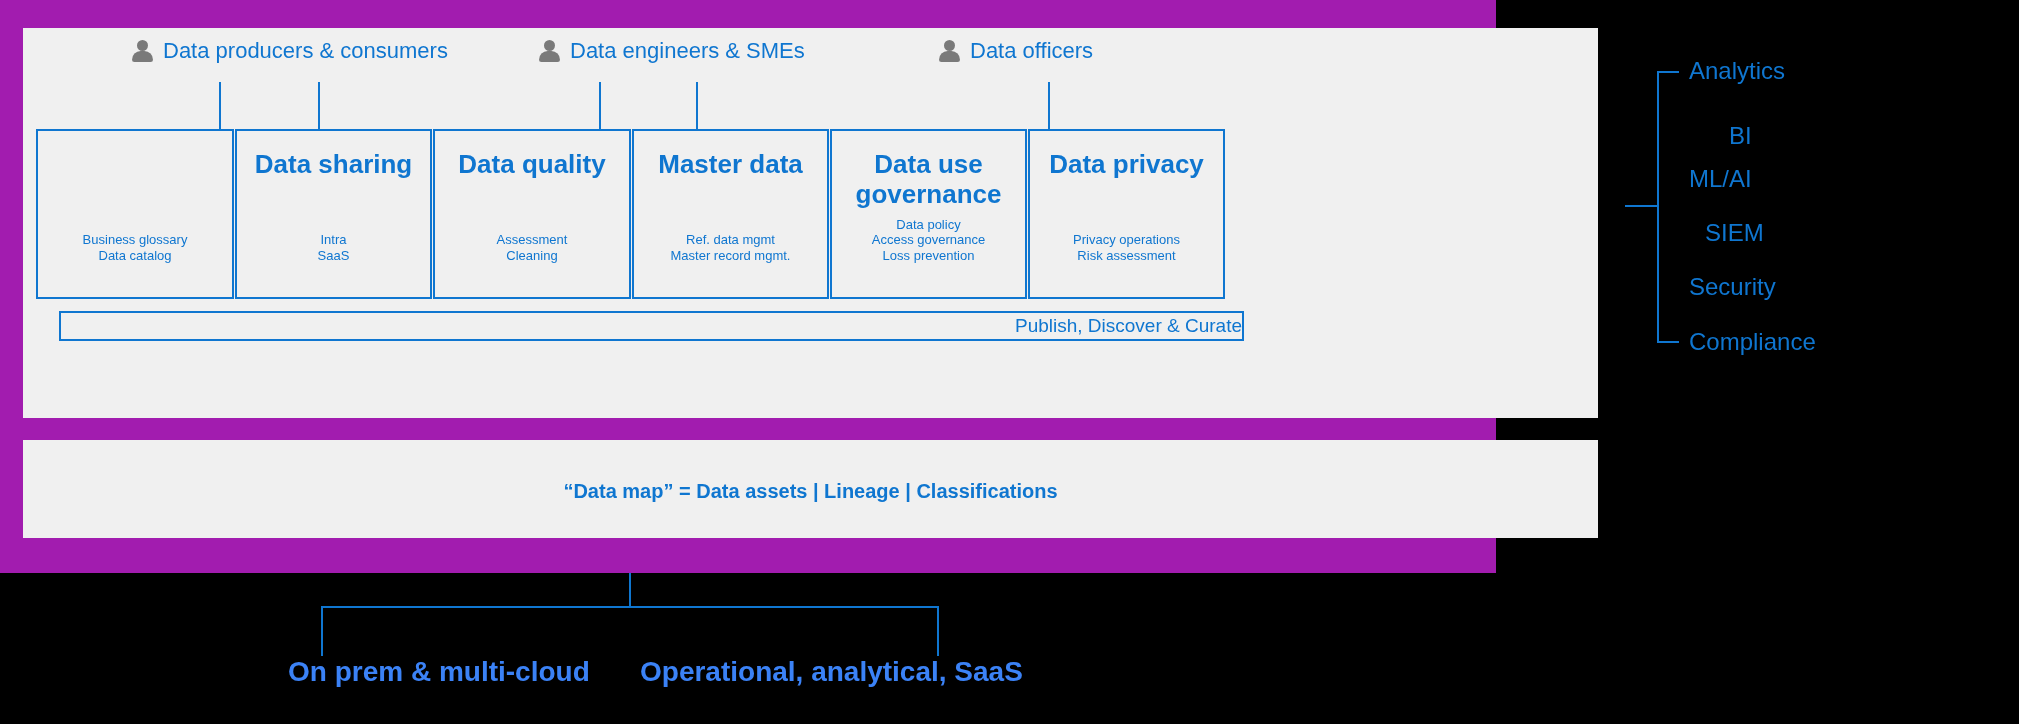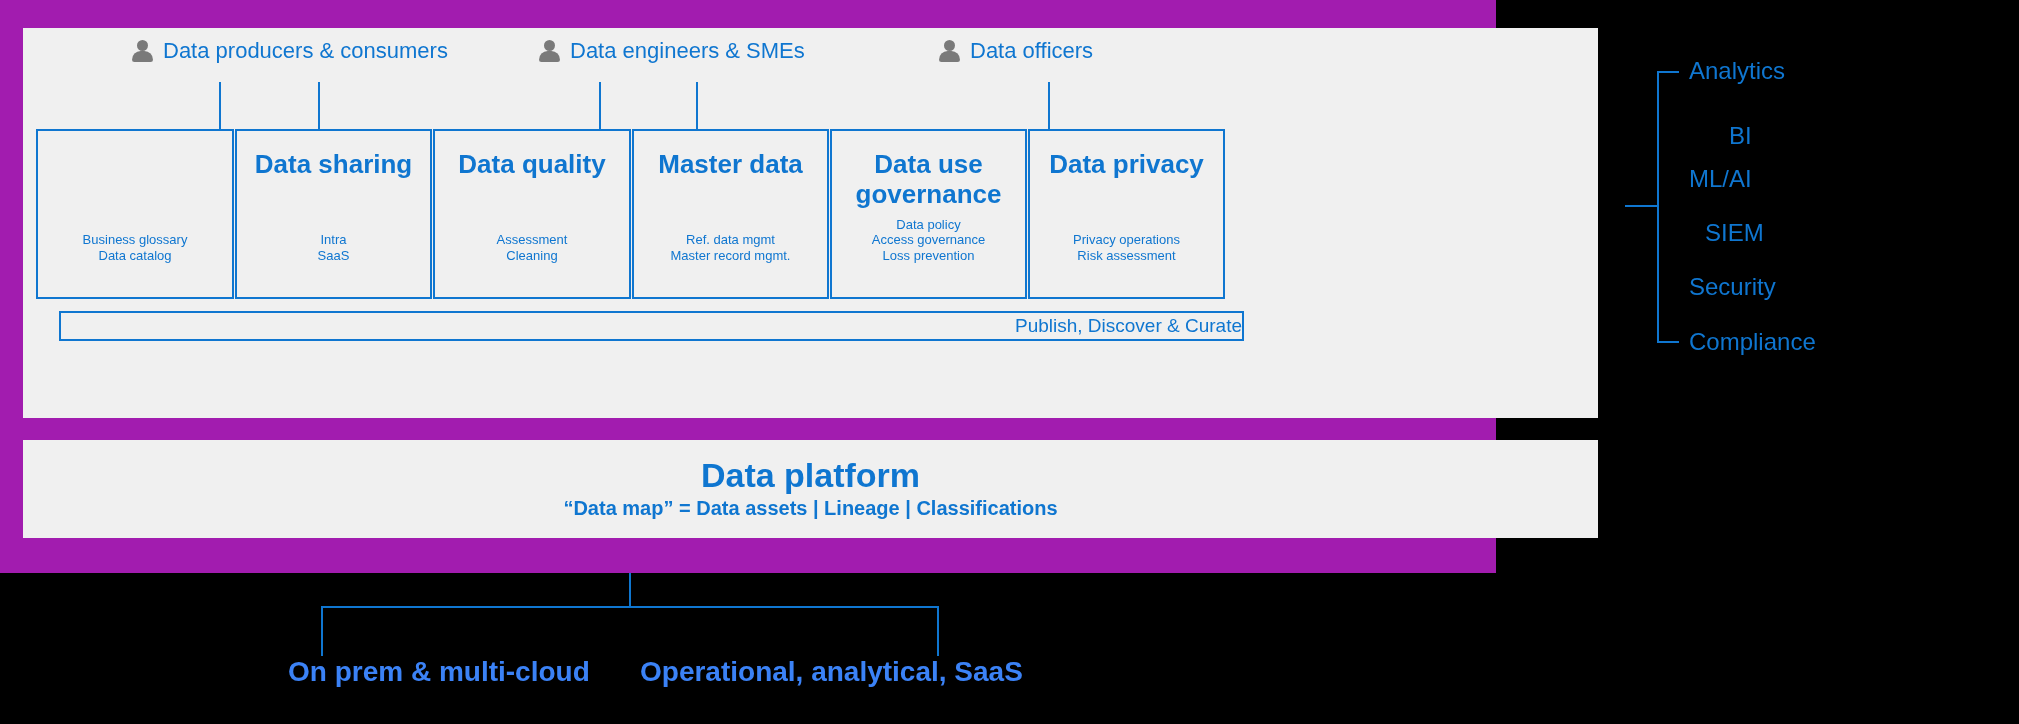--- a/index.html
+++ b/index.html
@@ -299,21 +299,20 @@
         <div>Risk assessment</div>
       </div>
     </div>
 
     <div id="publish-bar">
       <span>Publish, Discover &amp; Curate</span>
     </div>
   </div>
 
   <div id="platform-panel">
-    <div id="platform-title">Data platform</div>
     <div id="platform-sub">“Data map” = Data assets | Lineage | Classifications</div>
   </div>
 </div>
 
 <div id="consumers-group">
   <div class="bracket-spine"></div>
   <div class="bracket-arm" style="top:71px;"></div>
   <div class="bracket-arm" style="top:341px;"></div>
   <div class="bracket-stub"></div>
 

